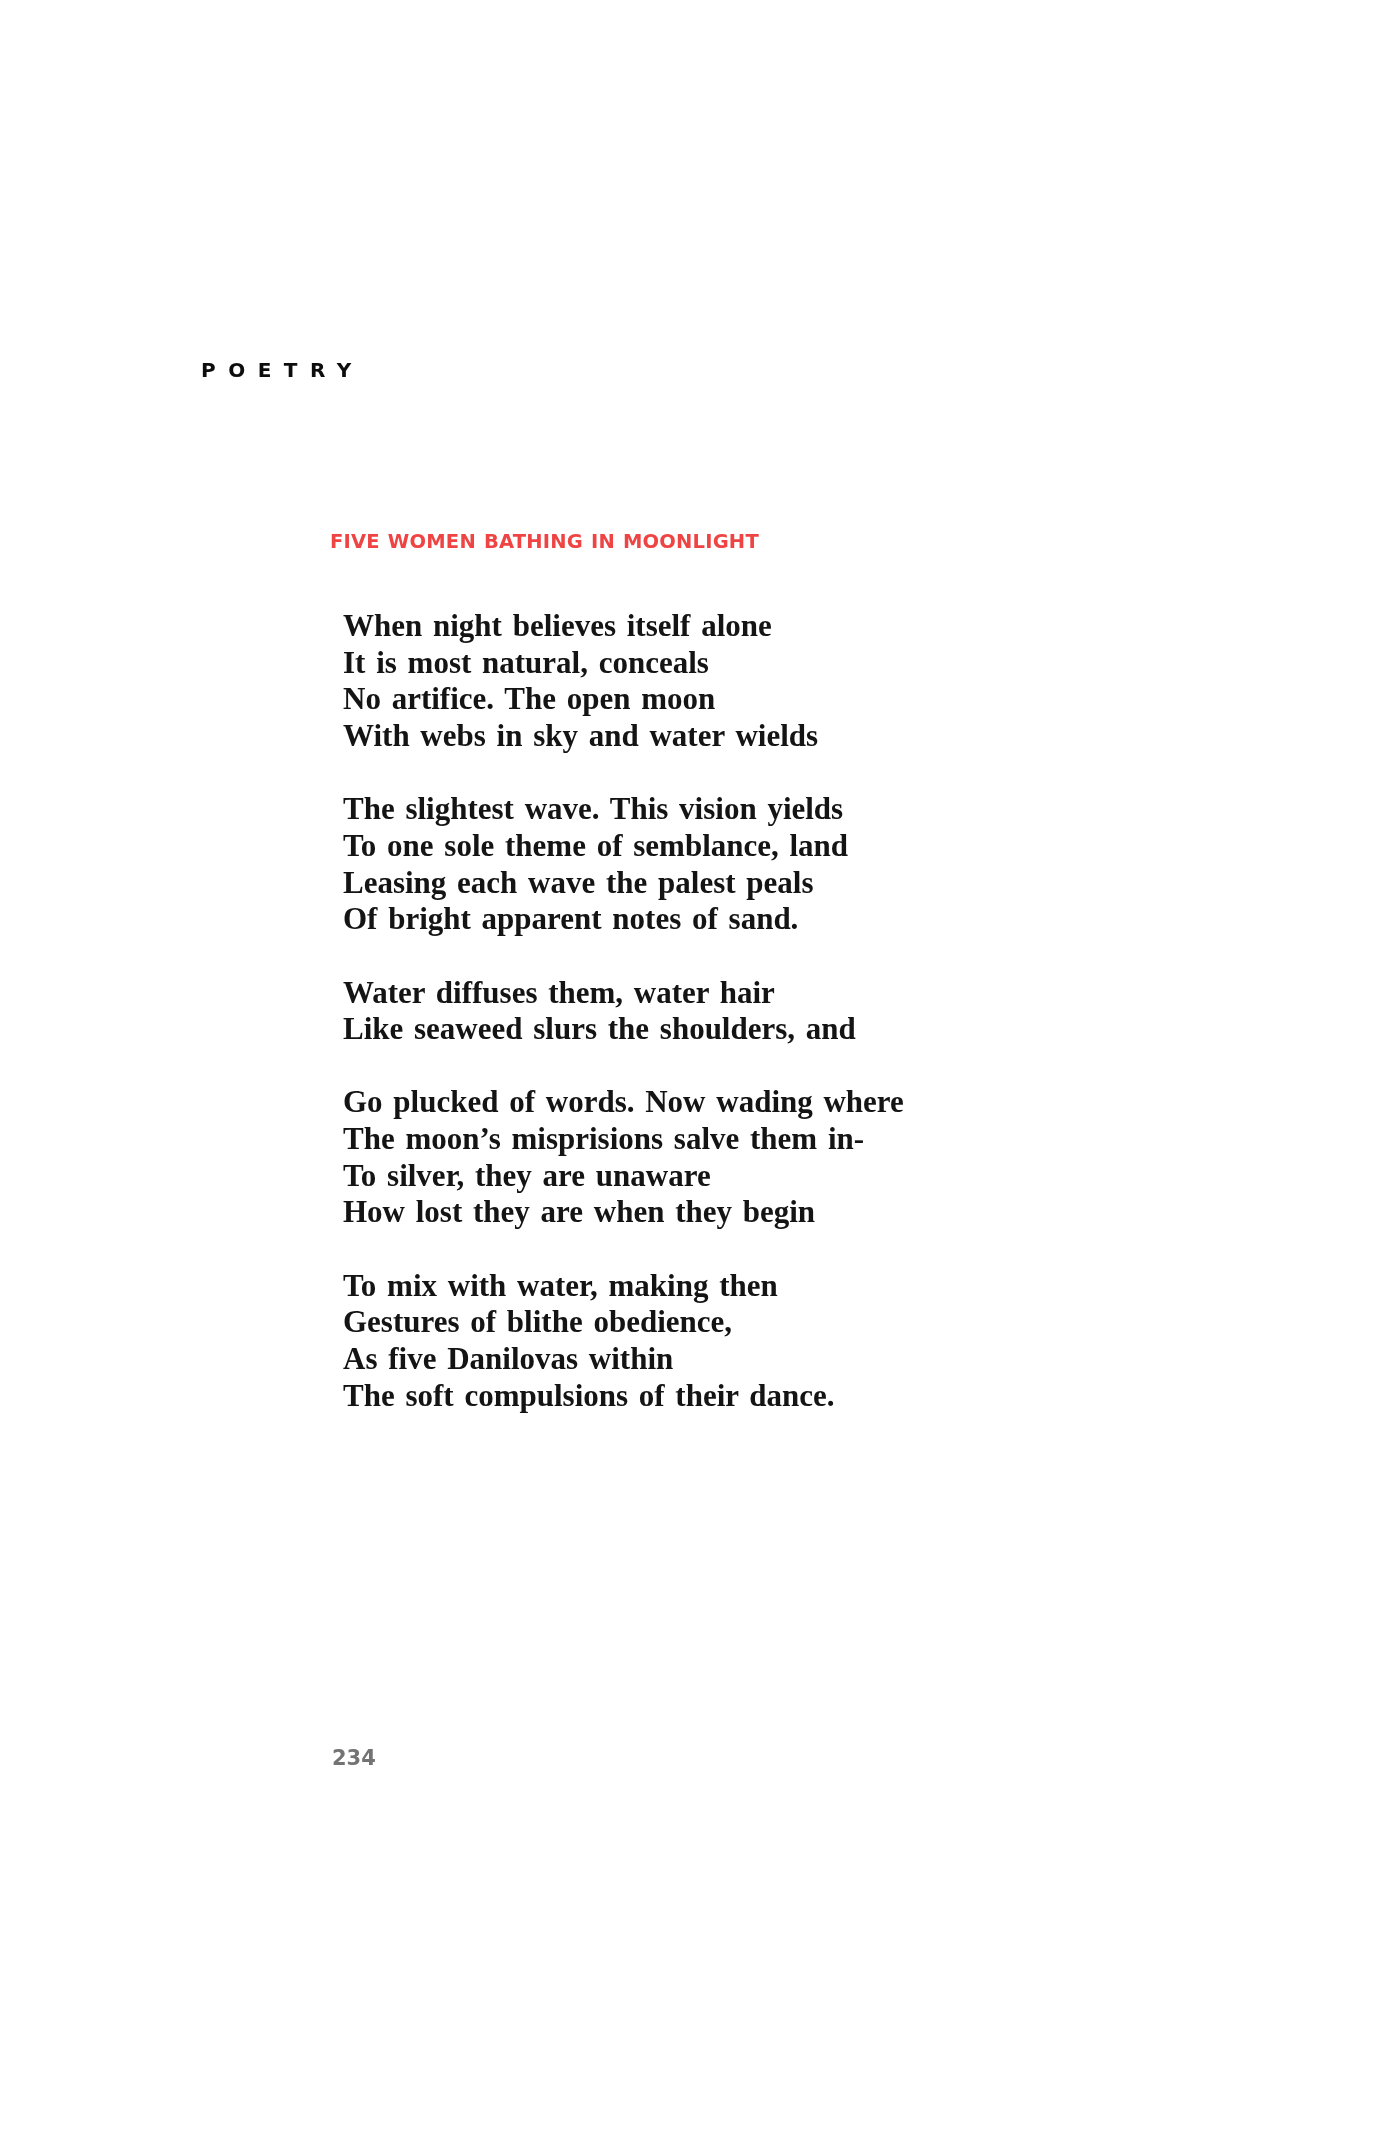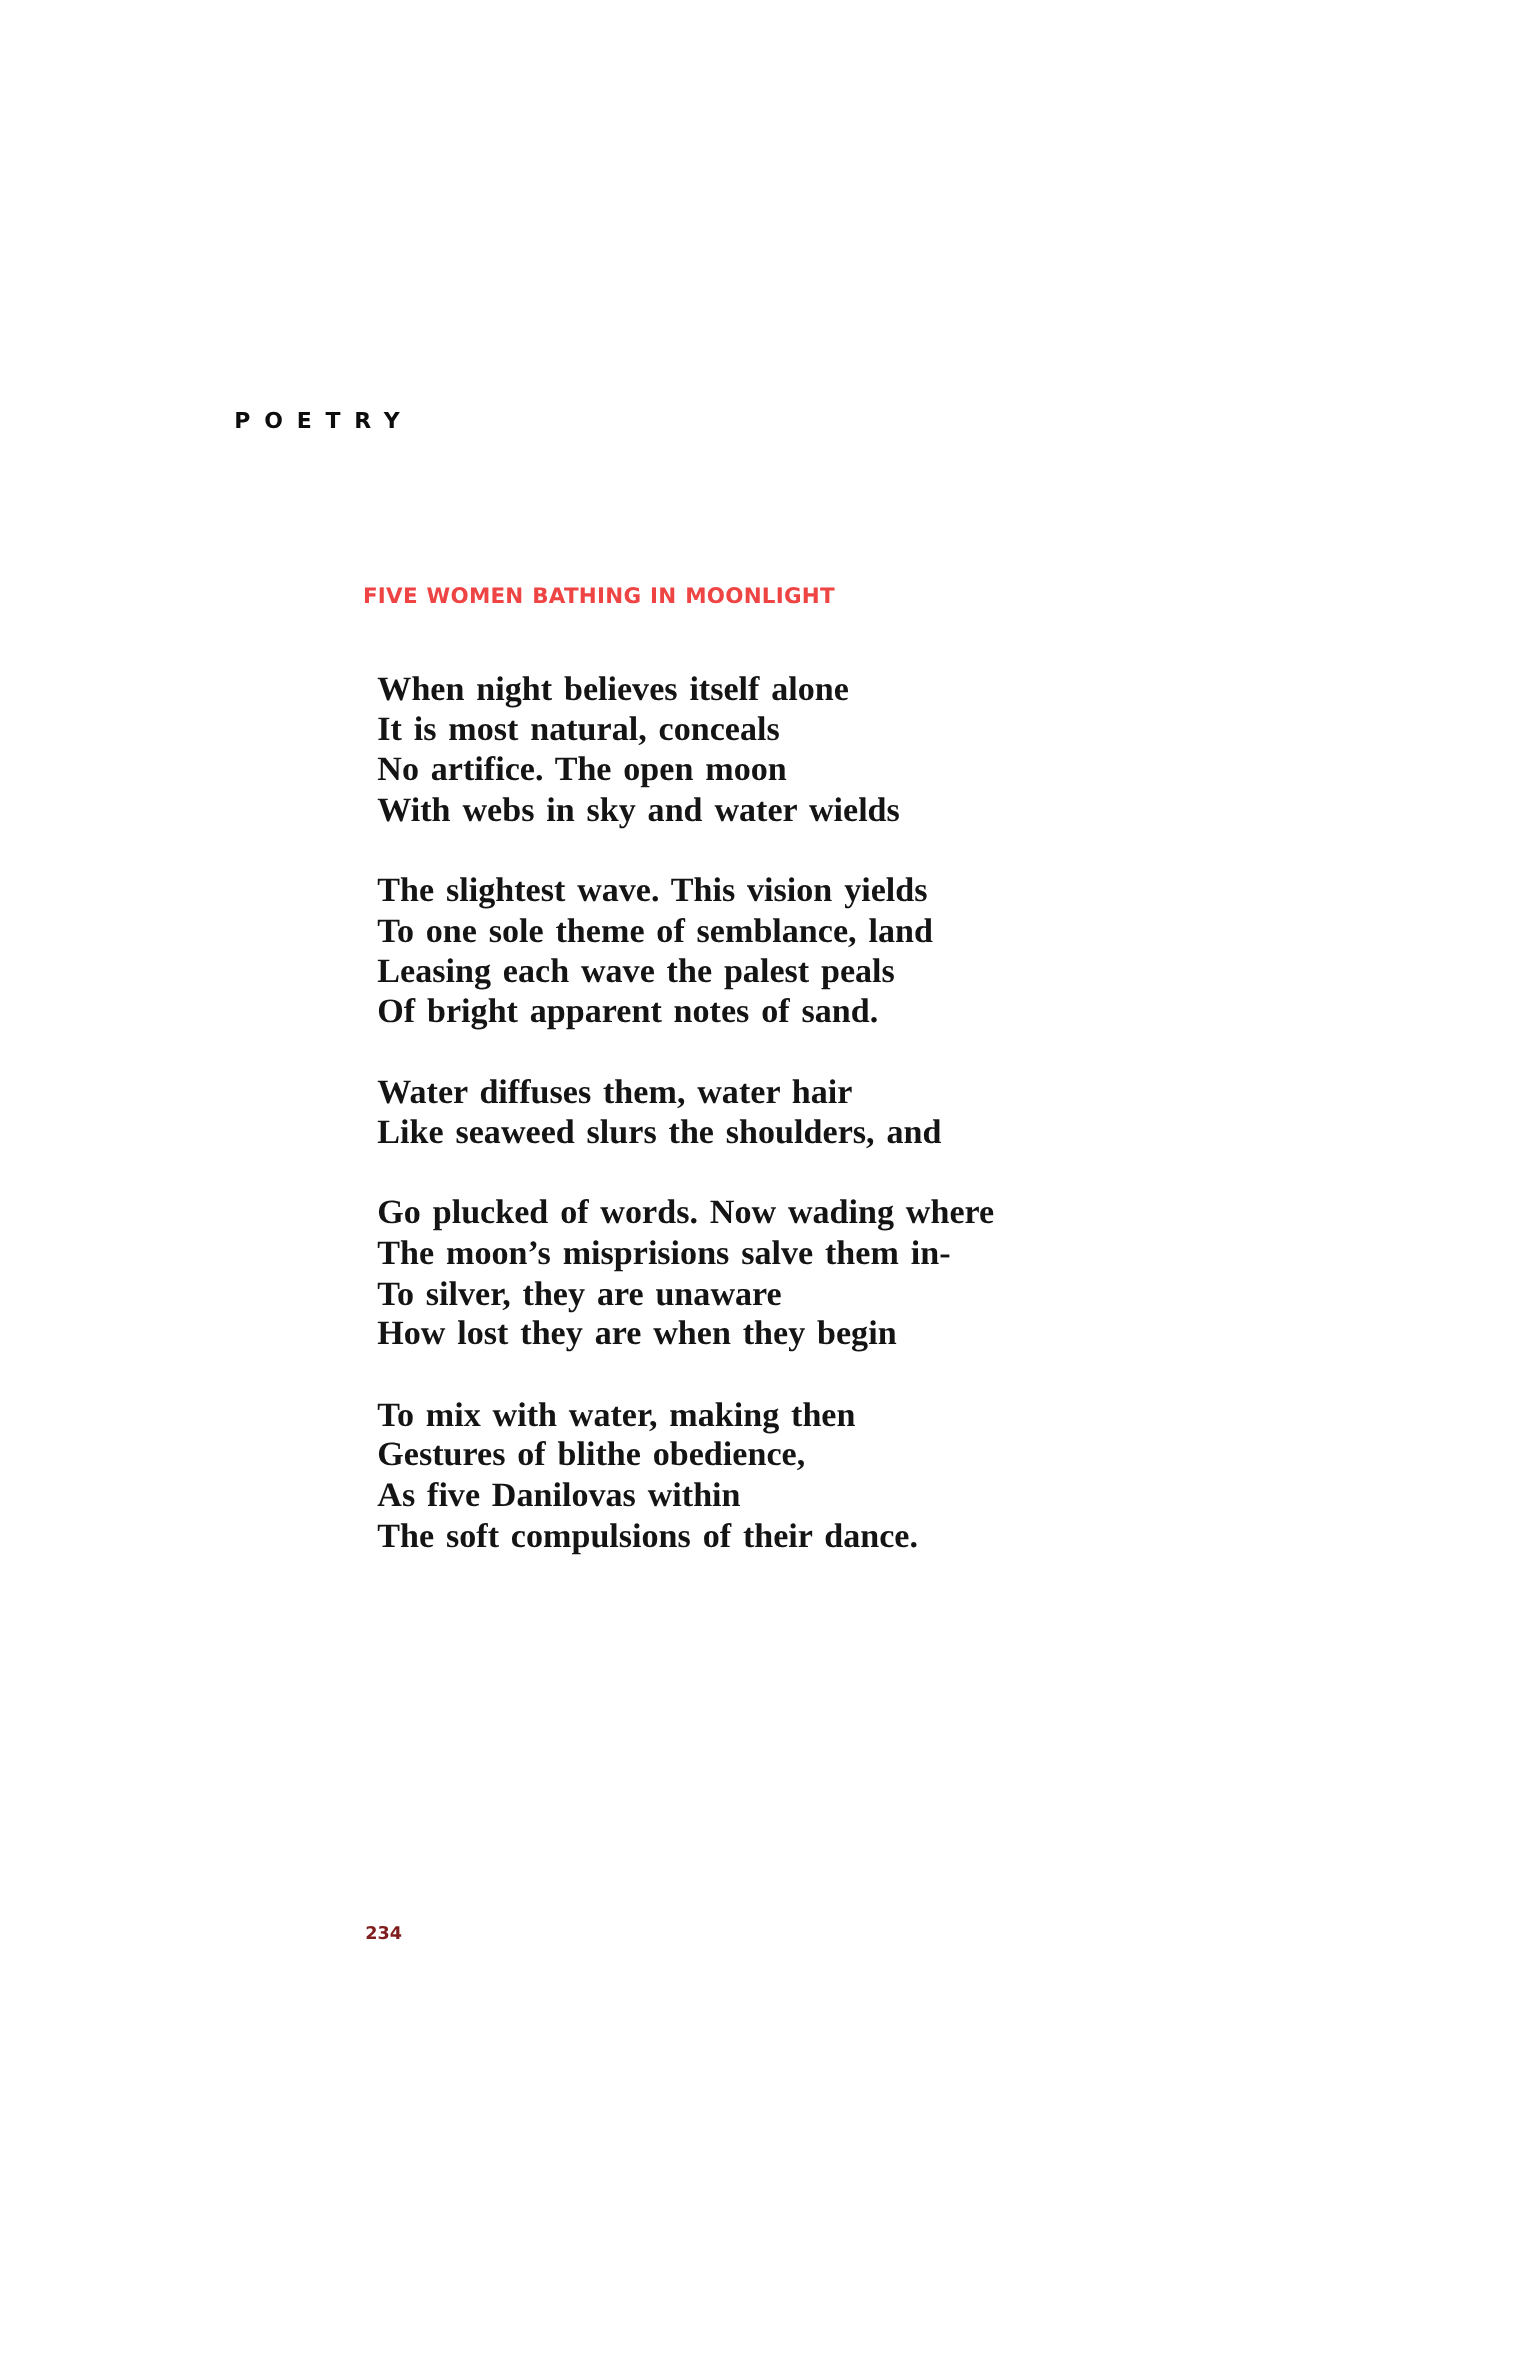--- a/index.html
+++ b/index.html
@@ -16,21 +16,21 @@
     }
     .section-label {
       position: absolute;
       left: 201px;
       top: 356px;
       font-family: "DejaVu Sans", sans-serif;
       font-weight: bold;
       font-size: 20px;
       letter-spacing: 12.5px;
       line-height: 28px;
-      margin: 12px;
+      margin: 0;
       color: #0d0d0d;
     }
     .poem-title {
       position: absolute;
       left: 330px;
       top: 528px;
       font-family: "DejaVu Sans", sans-serif;
       font-weight: bold;
       font-size: 19.5px;
       letter-spacing: 0.2px;
@@ -63,24 +63,24 @@
     .line {
       display: block;
       white-space: nowrap;
     }
     .page-number {
       position: absolute;
       left: 332px;
       top: 1747px;
       font-family: "DejaVu Sans", sans-serif;
       font-weight: bold;
-      font-size: 16px;
+      font-size: 21px;
       line-height: 22px;
       margin: 0;
-      color: #7f1d1d;
+      color: #737373;
     }
   </style>
 </head>
 <body>
 
 <div>
 
   <div class="section-label">POETRY</div>
 
   <h1 class="poem-title">FIVE WOMEN BATHING IN MOONLIGHT</h1>

